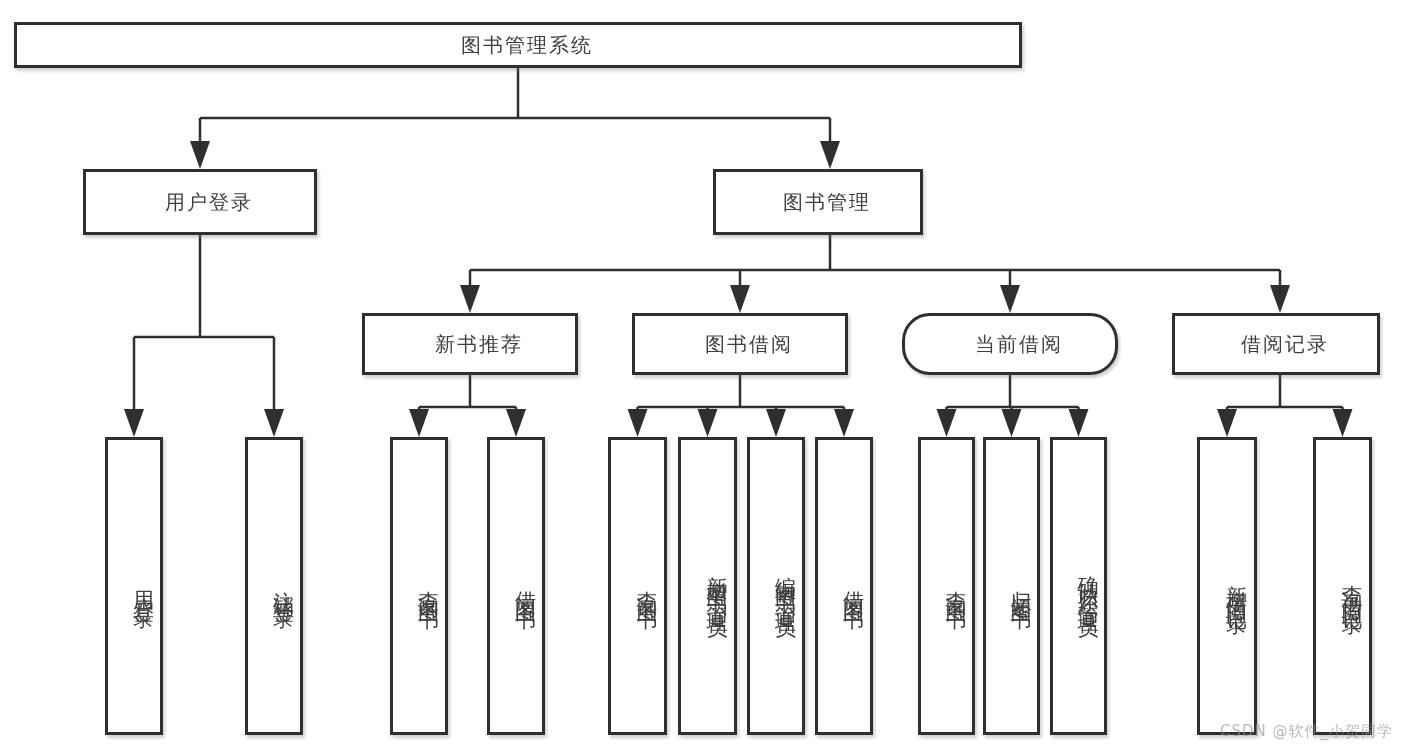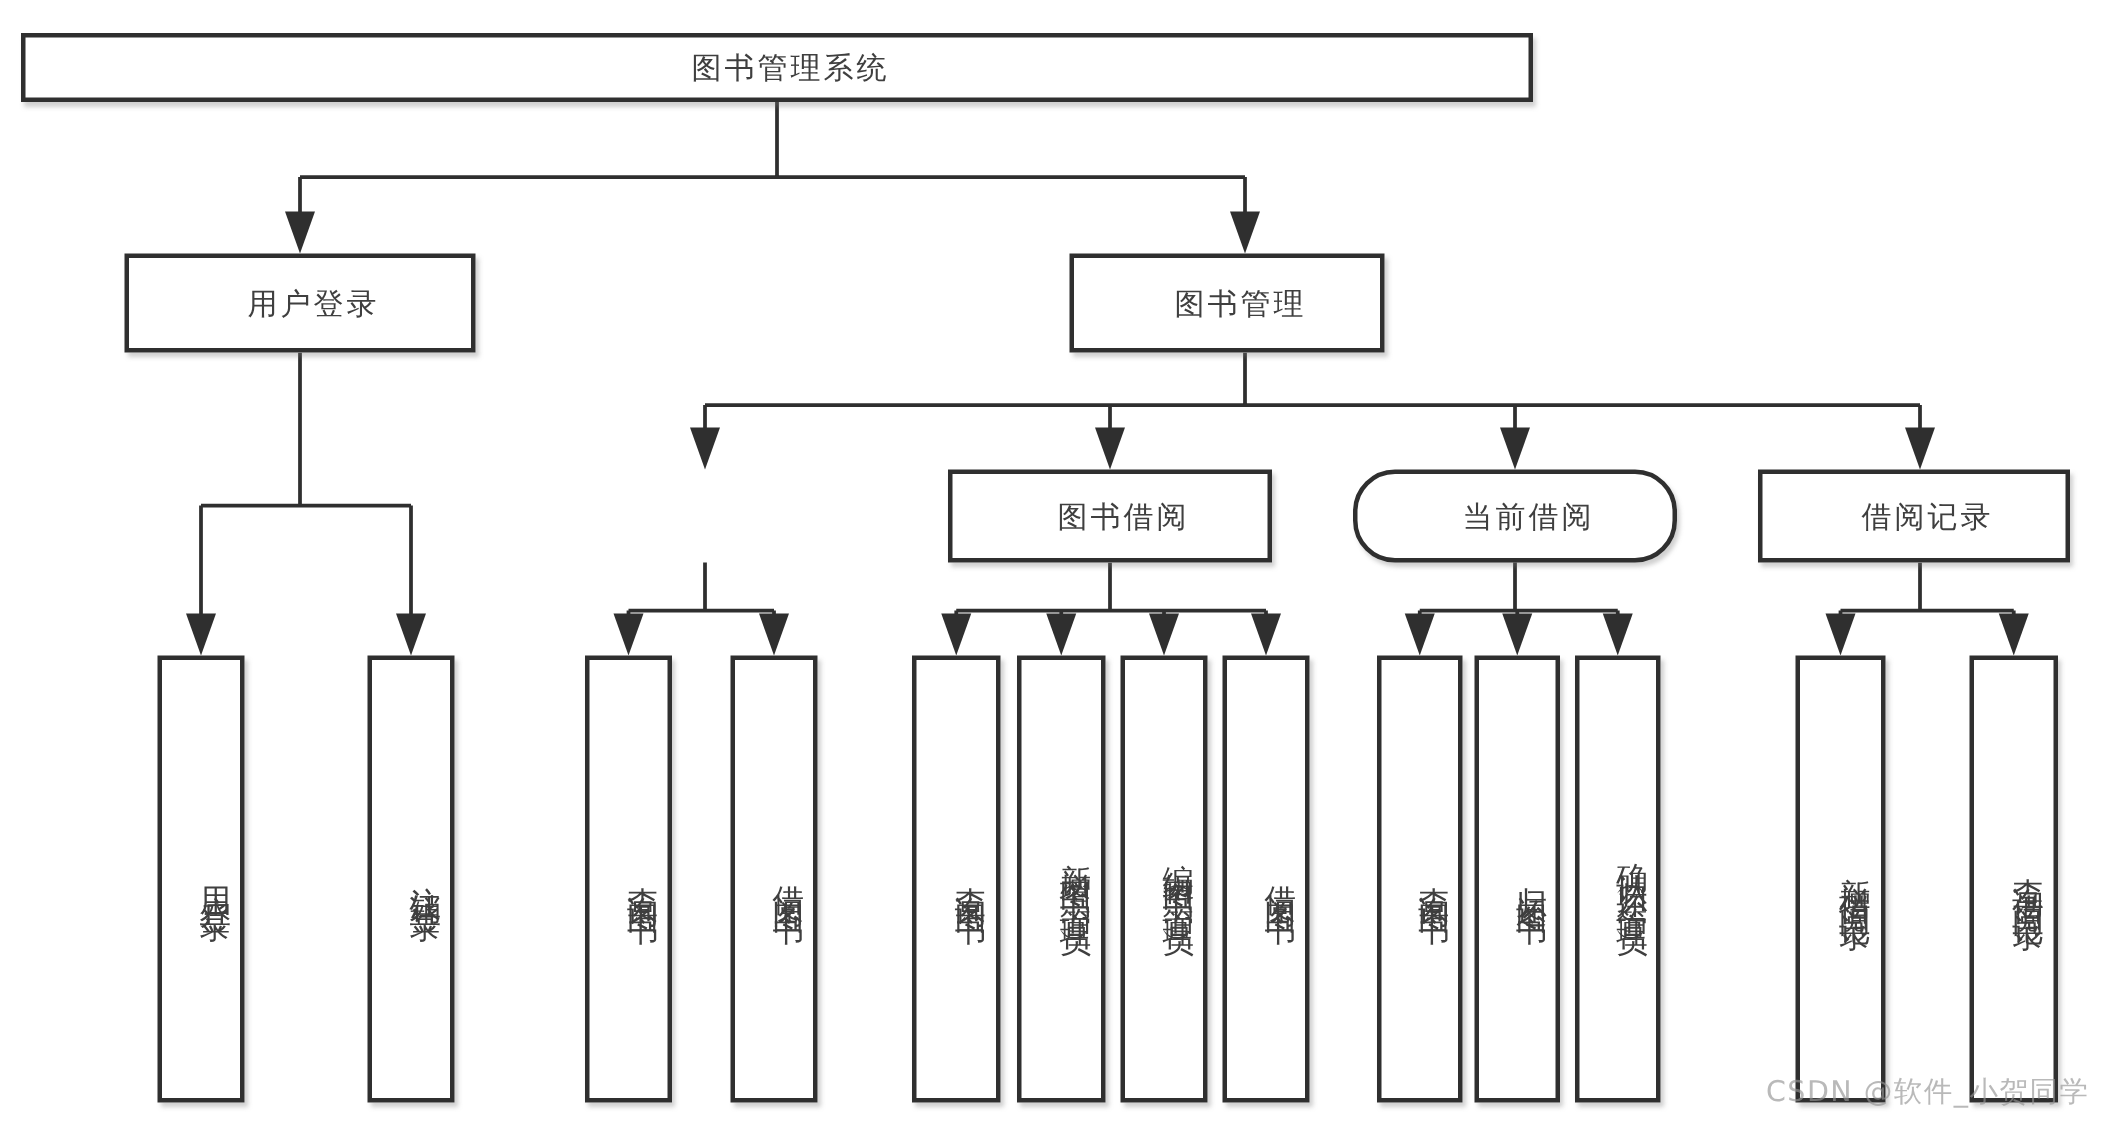--- a/index.html
+++ b/index.html
@@ -29,21 +29,21 @@
   .n-borrow-records{left:1172px;top:313px; width:208px;  height:62px;}
   
   .vbox{top:437px;height:298px;}
   .l-a1{left:105px;width:58px;} .l-a2{left:245px;width:58px;}
   .l-b1{left:390px;width:58px;} .l-b2{left:487px;width:58px;}
   .l-c1{left:608px;width:59px;} .l-c2{left:678px;width:59px;}
   .l-c3{left:747px;width:58px;} .l-c4{left:815px;width:58px;}
   .l-d1{left:918px;width:57px;} .l-d2{left:983px;width:57px;} .l-d3{left:1050px;width:57px;}
   .l-e1{left:1197px;width:60px;} .l-e2{left:1313px;width:59px;}
   #watermark{
-    position:absolute;right:12px;bottom:6px;font-size:19px;
+    position:absolute;right:12px;bottom:6px;font-size:15px;
     color:rgba(148,148,148,0.65);letter-spacing:1px;white-space:nowrap;
   }
 </style>
 </head>
 <body>
 
 <div id="stage">
 
   <svg id="wires" viewBox="0 0 1405 747" xmlns="http://www.w3.org/2000/svg">
     <g stroke="#2f2f2f" stroke-width="2.5" fill="none">
@@ -89,20 +89,23 @@
     <span>图书管理系统</span>
   </div>
 
   <div class="box hbox n-user-login">
     <span>用户登录</span>
   </div>
   <div class="box hbox n-book-mgmt">
     <span>图书管理</span>
   </div>
 
+  <div class="box hbox n-new-book-rec">
+    <span>新书推荐</span>
+  </div>
   <div class="box hbox n-book-borrow">
     <span>图书借阅</span>
   </div>
   <div class="box hbox n-current-borrow">
     <span>当前借阅</span>
   </div>
   <div class="box hbox n-borrow-records">
     <span>借阅记录</span>
   </div>
 

